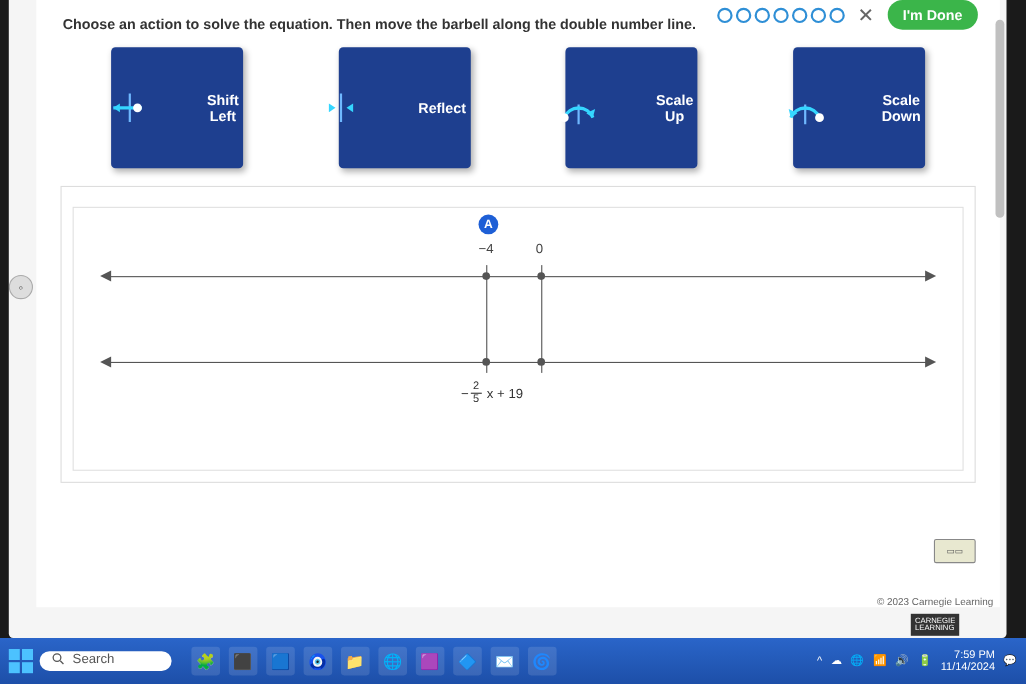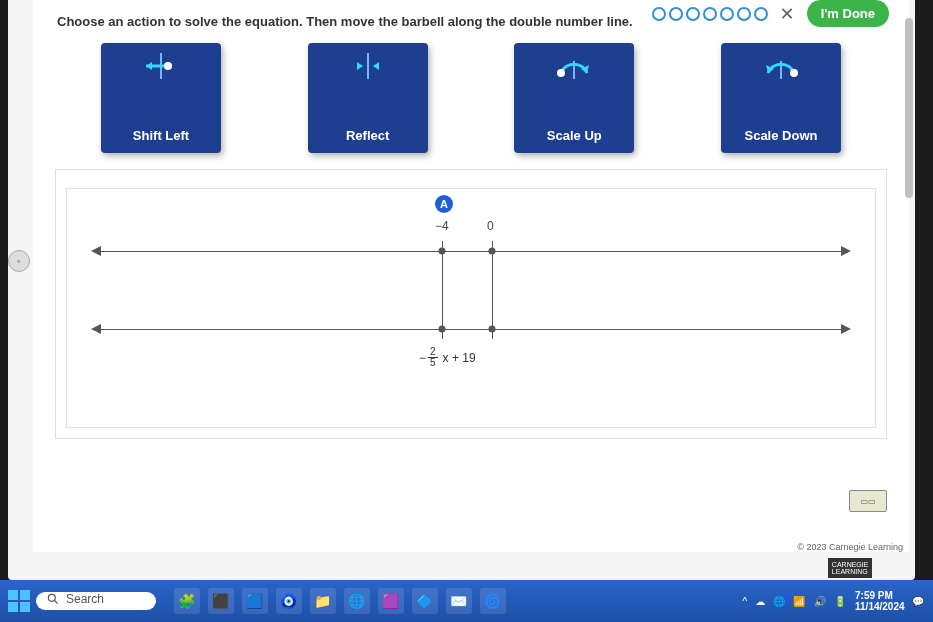--- a/index.html
+++ b/index.html
@@ -11,21 +11,21 @@
 
   .topbar { position: absolute; top: 0; right: 20px; display: flex; align-items: center; gap: 8px; }
   .progress-dots { display: flex; gap: 3px; }
   .progress-dots span { width: 14px; height: 14px; border: 2px solid #2f8fd6; border-radius: 50%; }
   .close-x { color: #666; font-size: 18px; padding: 0 4px; }
   .done-btn { background: #3bb54a; color: #fff; font-weight: bold; font-size: 13px; padding: 6px 14px; border-radius: 14px; border: none; cursor: pointer; }
 
   .instruction { font-size: 13px; color: #333; margin: 6px 0 14px 6px; font-weight: 700; }
 
   .actions { display: flex; justify-content: space-between; padding: 0 50px 10px 50px; gap: 18px; }
-  .action-card { width: 120px; height: 110px; background: #1e3f8f; border-radius: 4px; display: flex; flex-direction: column; align-items: center; justify-content: flex-end; padding: 10px 4px; cursor: pointer; box-shadow: 2px 3px 6px rgba(0,0,0,.3); gap: 47px; }
+  .action-card { width: 120px; height: 110px; background: #1e3f8f; border-radius: 4px; display: flex; flex-direction: row; align-items: center; justify-content: flex-end; padding: 10px 4px; cursor: pointer; box-shadow: 2px 3px 6px rgba(0,0,0,.3); gap: 47px; }
   .action-icon { flex: 1; display: flex; align-items: center; justify-content: center; }
   .action-label { color: #fff; font-weight: bold; font-size: 13px; text-align: center; }
 
   .dnl-frame { border: 1px solid #ddd; margin: 6px 4px 0 4px; padding: 18px 10px 10px 10px; }
   .dnl-inner { border: 1px solid #e0e0e0; padding: 28px 40px 22px 40px; position: relative; height: 240px; }
 
   .marker-a { position: absolute; top: 6px; left: 368px; width: 18px; height: 18px; background: #1e5fd6; color: #fff; border-radius: 50%; font-size: 11px; font-weight: bold; display: flex; align-items: center; justify-content: center; }
   .tick-label { position: absolute; font-size: 12px; color: #444; }
   .lbl-neg4 { top: 30px; left: 368px; }
   .lbl-zero { top: 30px; left: 420px; }
@@ -63,21 +63,21 @@
 
   .taskbar { position: absolute; left: 0; right: 0; bottom: 0; height: 42px; background: linear-gradient(#2a65c9, #1d4fa8); display: flex; align-items: center; padding: 0 8px; gap: 6px; }
   .win { width: 22px; height: 22px; display: grid; grid-template-columns: 1fr 1fr; grid-template-rows: 1fr 1fr; gap: 2px; }
   .win span { background: #4cc2ff; }
   .search { background: #fff; border-radius: 16px; height: 18px; display: flex; padding: 0 10px; gap: 6px; width: 120px; }
   .search svg { width: 14px; height: 14px; }
   .search-text { font-size: 12px; color: #555; }
   .tb-icons { display: flex; gap: 8px; align-items: center; margin-left: 12px; }
   .tb-icon { width: 26px; height: 26px; background: rgba(255,255,255,.12); border-radius: 3px; display: flex; align-items: center; justify-content: center; font-size: 14px; }
   .tray { margin-left: auto; display: flex; align-items: center; gap: 8px; color: #fff; font-size: 10px; }
-  .tray .clock { line-height: 1.1; font-weight: bold; }
+  .tray .clock { text-align: right; line-height: 1.1; }
 </style>
 </head>
 <body>
 
 <div class="screen">
   <div class="app">
 
     <div class="side-tab">◦</div>
 
     <div class="content">

